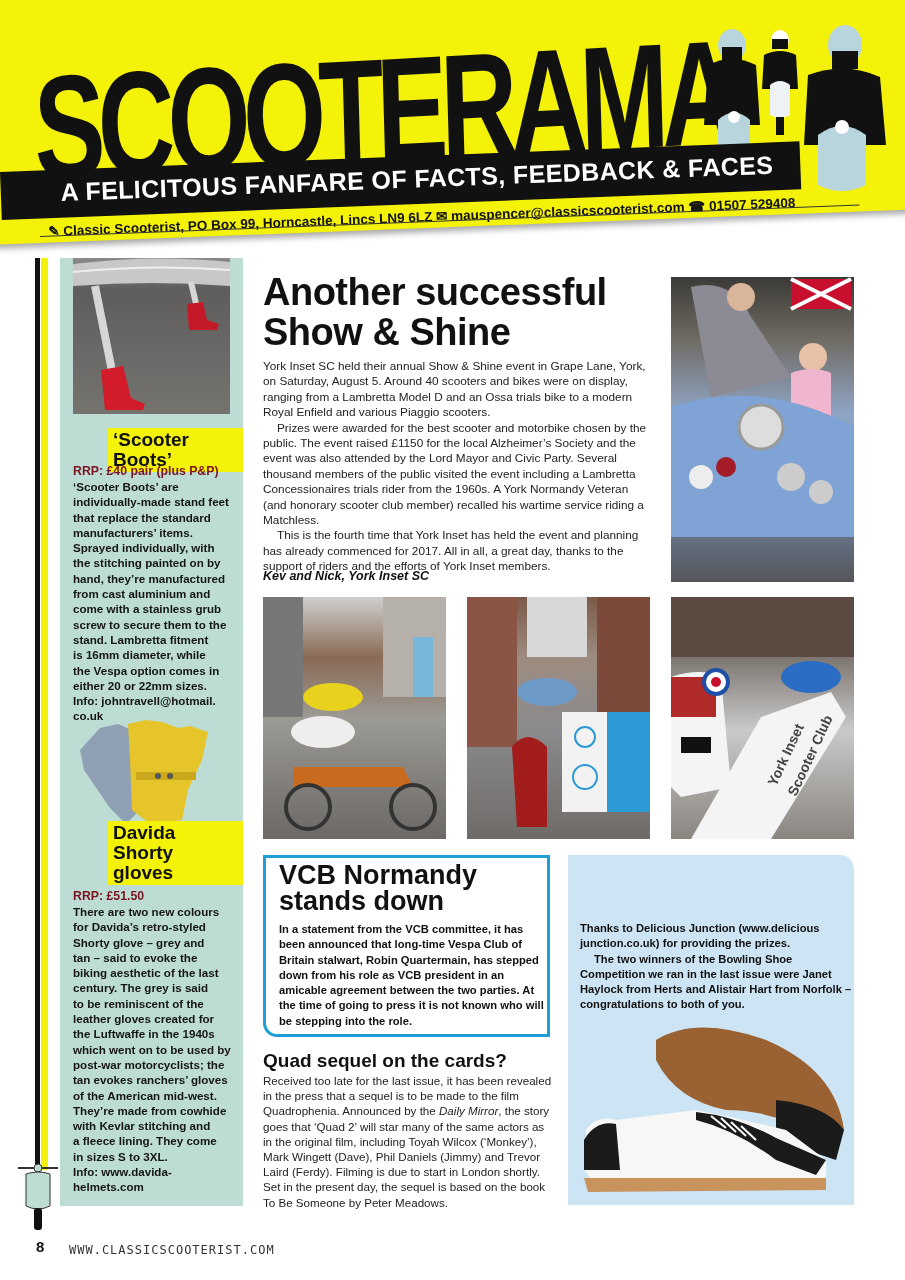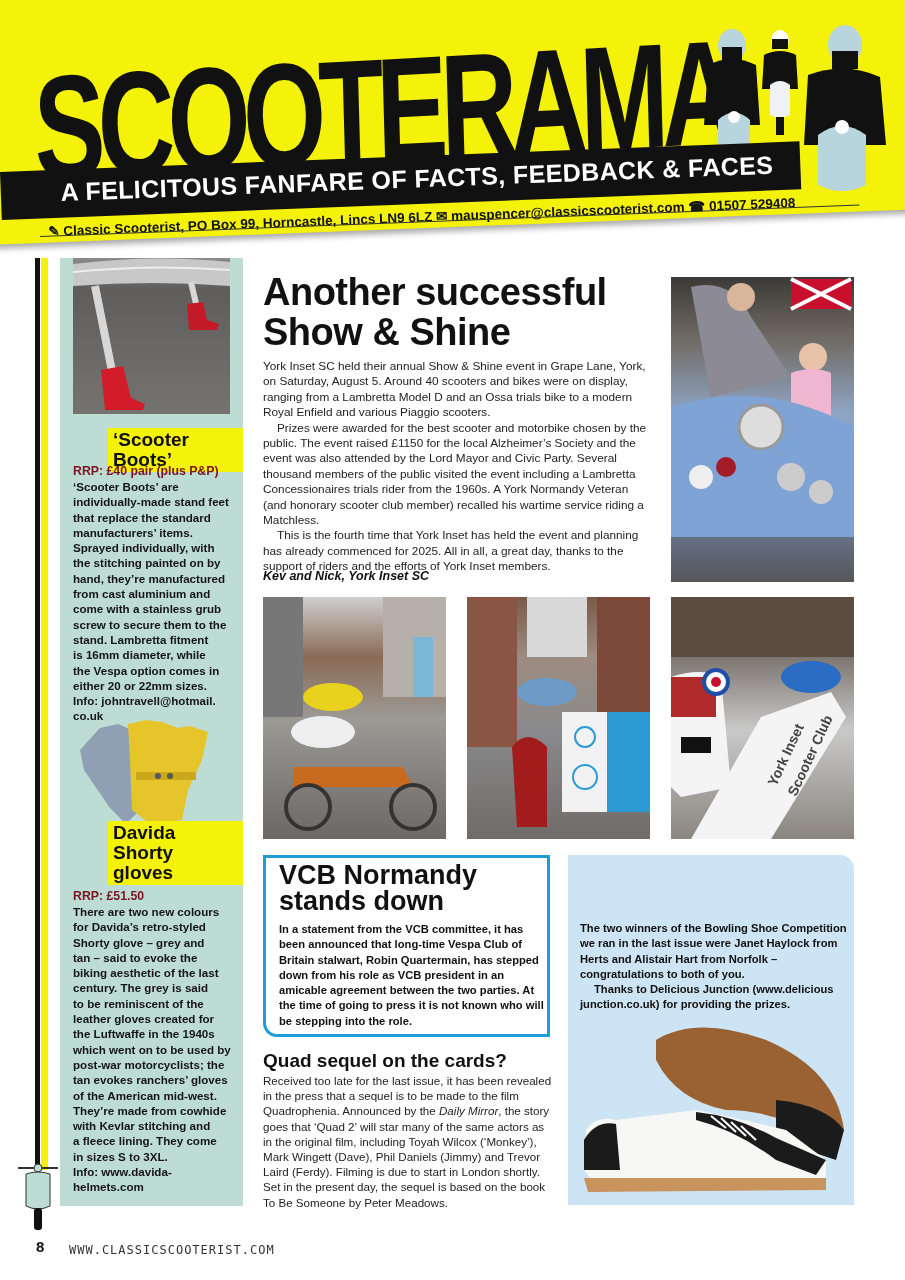--- a/index.html
+++ b/index.html
@@ -265,21 +265,21 @@
 a fleece lining. They come
 in sizes S to 3XL.
 Info: www.davida-
 helmets.com</div>
 </aside>
 
 <h1 class="main-headline">Another successful Show &amp; Shine</h1>
 <div class="main-body">
   <p>York Inset SC held their annual Show &amp; Shine event in Grape Lane, York, on Saturday, August 5. Around 40 scooters and bikes were on display, ranging from a Lambretta Model D and an Ossa trials bike to a modern Royal Enfield and various Piaggio scooters.</p>
   <p>Prizes were awarded for the best scooter and motorbike chosen by the public. The event raised £1150 for the local Alzheimer’s Society and the event was also attended by the Lord Mayor and Civic Party. Several thousand members of the public visited the event including a Lambretta Concessionaires trials rider from the 1960s. A York Normandy Veteran (and honorary scooter club member) recalled his wartime service riding a Matchless.</p>
-  <p>This is the fourth time that York Inset has held the event and planning has already commenced for 2025. All in all, a great day, thanks to the support of riders and the efforts of York Inset members.</p>
+  <p>This is the fourth time that York Inset has held the event and planning has already commenced for 2017. All in all, a great day, thanks to the support of riders and the efforts of York Inset members.</p>
 </div>
 <div class="byline">Kev and Nick, York Inset SC</div>
 
 <div class="photo photo-main">
   <svg width="183" height="305" viewBox="0 0 183 305">
     <rect x="120" y="2" width="60" height="30" fill="#c8102e"></rect>
     <path d="M120 2 L180 32 M180 2 L120 32" stroke="#fff" stroke-width="4"></path>
     <path d="M20 10 Q60 0 80 40 L120 100 L40 120 Z" fill="#8b8a95"></path>
     <circle cx="70" cy="20" r="14" fill="#d9b59a"></circle>
     <circle cx="142" cy="80" r="14" fill="#e8c2a8"></circle>
@@ -338,22 +338,22 @@
   <p class="vcb-body">In a statement from the VCB committee, it has been announced that long-time Vespa Club of Britain stalwart, Robin Quartermain, has stepped down from his role as VCB president in an amicable agreement between the two parties. At the time of going to press it is not known who will be stepping into the role.</p>
 </section>
 
 <h3 class="quad-title">Quad sequel on the cards?</h3>
 <p class="quad-body">
   <span>Received too late for the last issue, it has been revealed in the press that a sequel is to be made to the film Quadrophenia. Announced by the </span><i>Daily Mirror</i><span>, the story goes that ‘Quad 2’ will star many of the same actors as in the original film, including Toyah Wilcox (‘Monkey’), Mark Wingett (Dave), Phil Daniels (Jimmy) and Trevor Laird (Ferdy). Filming is due to start in London shortly. Set in the present day, the sequel is based on the book To Be Someone by Peter Meadows.</span>
 </p>
 
 <section class="bowl-box">
   <div class="bowl-body">
+    <p>Thanks to Delicious Junction (www.delicious junction.co.uk) for providing the prizes.</p>
     <p>The two winners of the Bowling Shoe Competition we ran in the last issue were Janet Haylock from Herts and Alistair Hart from Norfolk – congratulations to both of you.</p>
-    <p>Thanks to Delicious Junction (www.delicious junction.co.uk) for providing the prizes.</p>
   </div>
   <svg class="shoe" viewBox="0 0 272 180">
     <path d="M80 20 Q120 -5 190 20 Q260 50 268 110 L250 120 Q200 90 150 90 Q100 80 80 40 Z" fill="#9a6233"></path>
     <path d="M200 80 Q250 85 268 110 L260 140 L200 120 Z" fill="#1b1b1b"></path>
     <path d="M10 110 Q20 95 40 100 L120 90 Q170 100 210 110 L250 140 L250 160 L20 165 L8 150 Z" fill="#f7f7f5"></path>
     <path d="M8 120 Q20 100 40 104 L44 150 L8 150 Z" fill="#1b1b1b"></path>
     <path d="M120 92 Q160 96 200 118 L250 140 L240 155 L200 140 Q160 110 120 100 Z" fill="#1b1b1b"></path>
     <path d="M8 158 L250 158 L250 170 L12 172 Z" fill="#c9935e"></path>
     <g stroke="#fff" stroke-width="2">
       <line x1="135" y1="96" x2="150" y2="108"></line>

